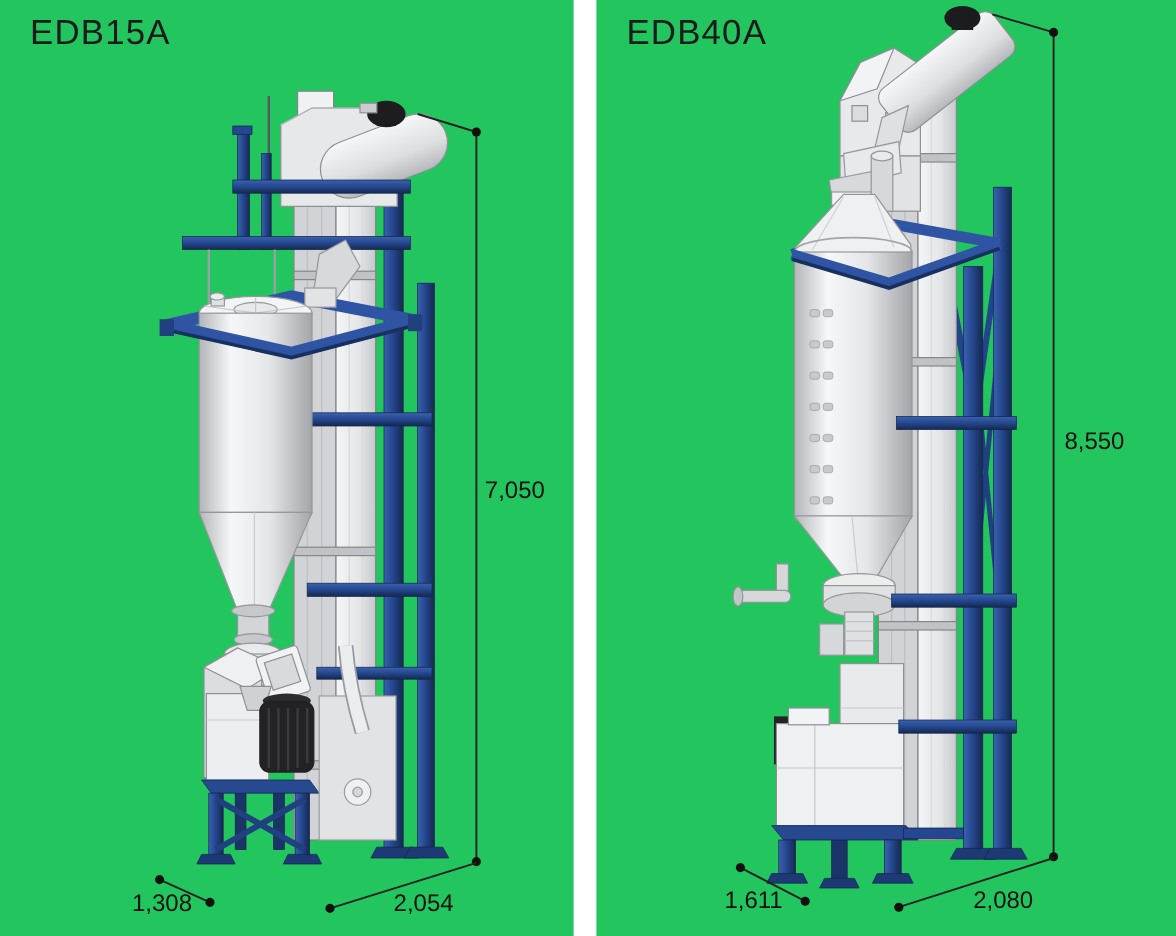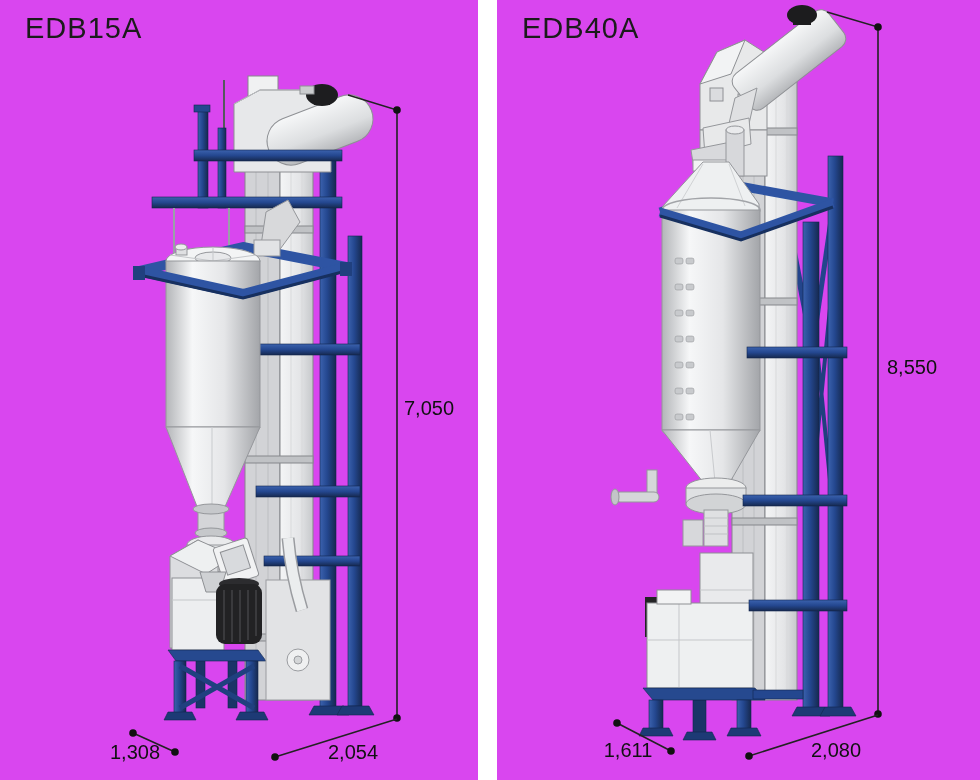--- a/index.html
+++ b/index.html
@@ -1,21 +1,21 @@
 <!DOCTYPE html>
 <html><head>
 <meta charset="utf-8">
 <style>
   html,body{margin:0;padding:0;}
   body{
     width:980px;height:780px;position:relative;background:#ffffff;
     font-family:"Liberation Sans", sans-serif;overflow:hidden;
   }
   .canvas{position:absolute;inset:0;display:flex;}
-  .panel{position:relative;height:780px;background:#d946ef;overflow:hidden;}
+  .panel{position:relative;height:780px;background:#22c55e;overflow:hidden;}
   .panel.left{width:478px;}
   .panel.right{width:483px;}
   .divider{width:19px;height:780px;background:#ffffff;flex:0 0 auto;}
   .model-title{
     position:absolute;left:25px;top:12px;margin:0;
     font-size:29px;font-weight:500;letter-spacing:1px;color:#1b1b1b;
     font-family:"Liberation Sans", sans-serif;
   }
   svg{position:absolute;left:0;top:0;display:block;}
   svg text{

